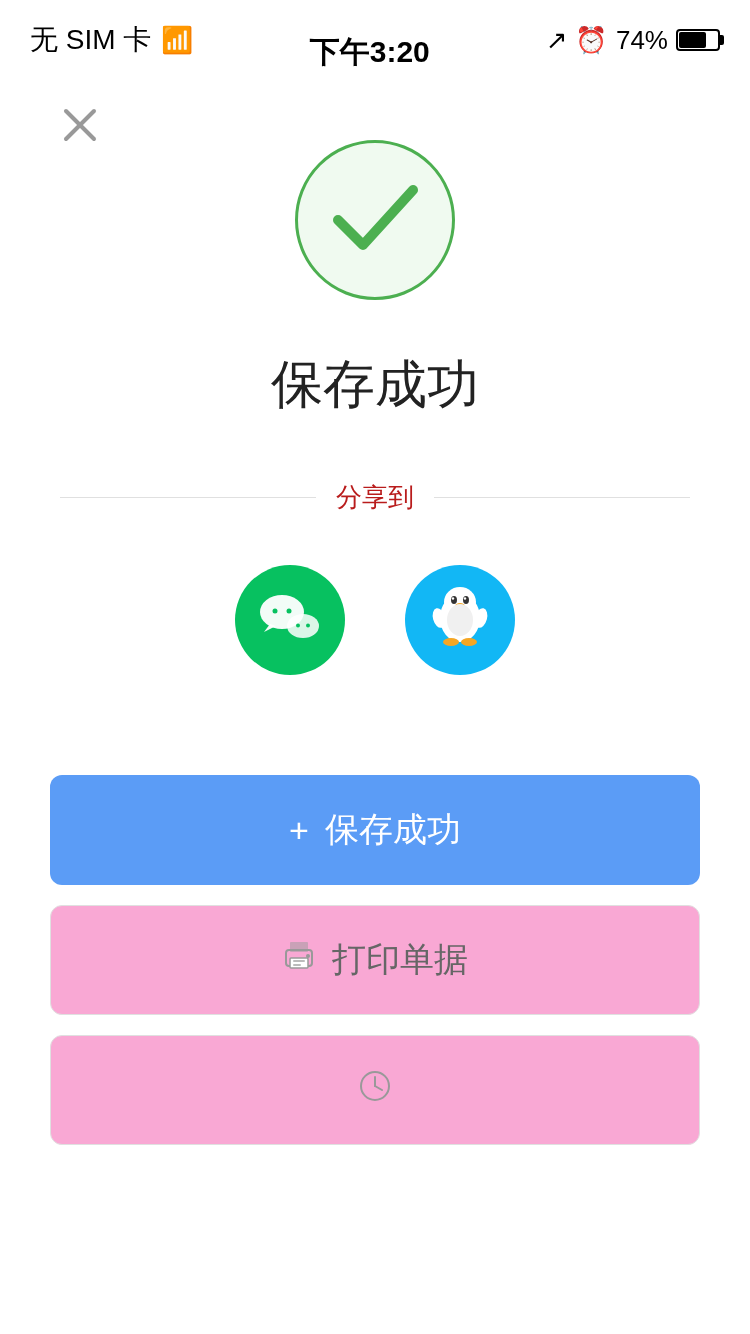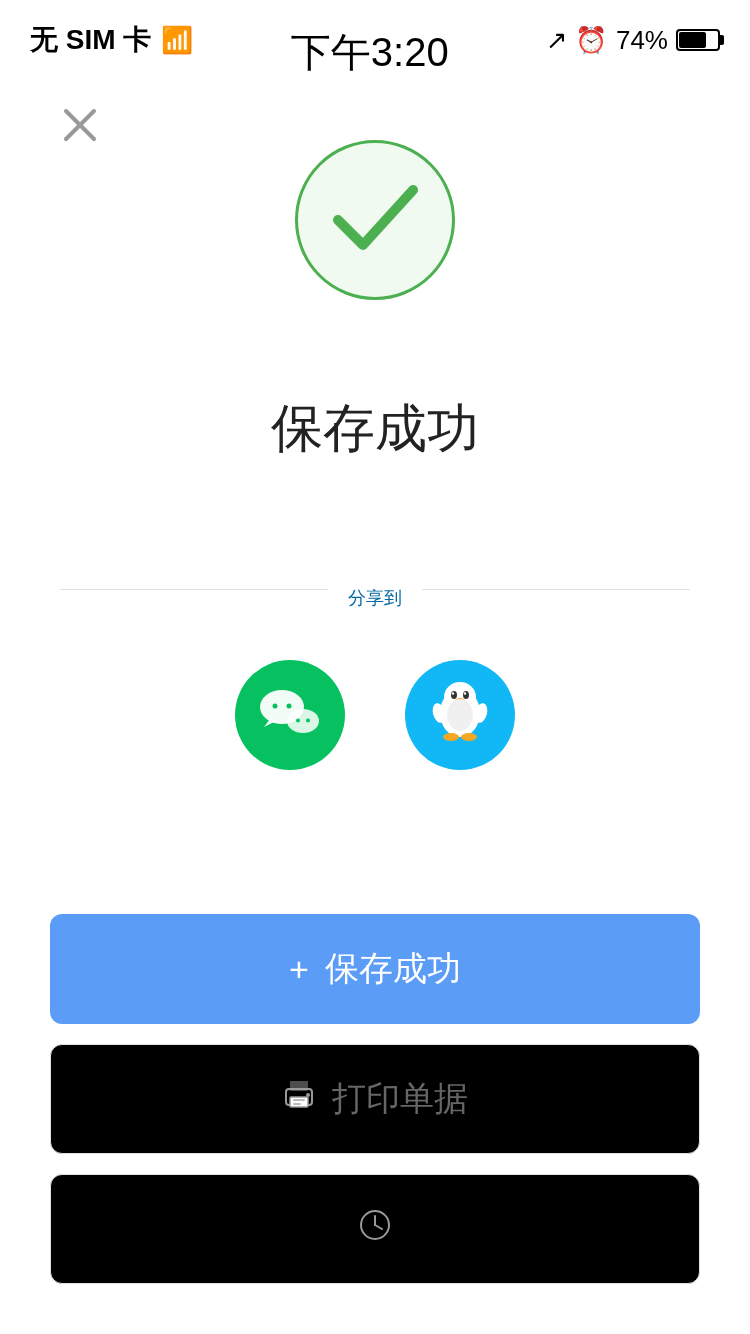--- a/index.html
+++ b/index.html
@@ -24,30 +24,30 @@
       padding: 0 30px;
       background: #ffffff;
     }
 
     .status-left {
       display: flex;
       align-items: center;
       gap: 10px;
       font-size: 28px;
       color: #000;
-      font-weight: 700;
+      font-weight: 400;
     }
 
     .wifi-icon {
       font-size: 26px;
     }
 
     .status-center {
-      font-size: 40px;
-      font-weight: 400;
+      font-size: 30px;
+      font-weight: 700;
       color: #000;
       margin-top: 24px;
     }
 
     .status-right {
       display: flex;
       align-items: center;
       gap: 8px;
       font-size: 26px;
       color: #000;
@@ -101,21 +101,20 @@
       width: 36px;
       height: 36px;
     }
 
     
     .main-content {
       display: flex;
       flex-direction: column;
       align-items: center;
       padding-top: 60px;
-      gap: 44px;
     }
 
     
     .success-circle {
       width: 160px;
       height: 160px;
       border-radius: 50%;
       border: 3px solid #4caf50;
       background: #f0faf0;
       display: flex;
@@ -147,24 +146,23 @@
       margin-bottom: 50px;
     }
 
     .divider-line {
       flex: 1;
       height: 1px;
       background: #e0e0e0;
     }
 
     .share-label {
-      font-size: 18px;
-      color: #0369a1;
+      font-size: 26px;
+      color: #b91c1c;
       white-space: nowrap;
-      margin-top: 18px;
     }
 
     
     .share-icons {
       display: flex;
       justify-content: center;
       gap: 60px;
     }
 
     .share-icon-btn {
@@ -208,21 +206,21 @@
       cursor: pointer;
       border: none;
     }
 
     .action-btn-primary {
       background: #5b9cf6;
       color: #ffffff;
     }
 
     .action-btn-secondary {
-      background: #000000;
+      background: #f9a8d4;
       color: #666;
       border: 1px solid #e0e0e0;
     }
 
     .btn-icon {
       font-size: 34px;
     }
   </style>
 </head>
 <body>

